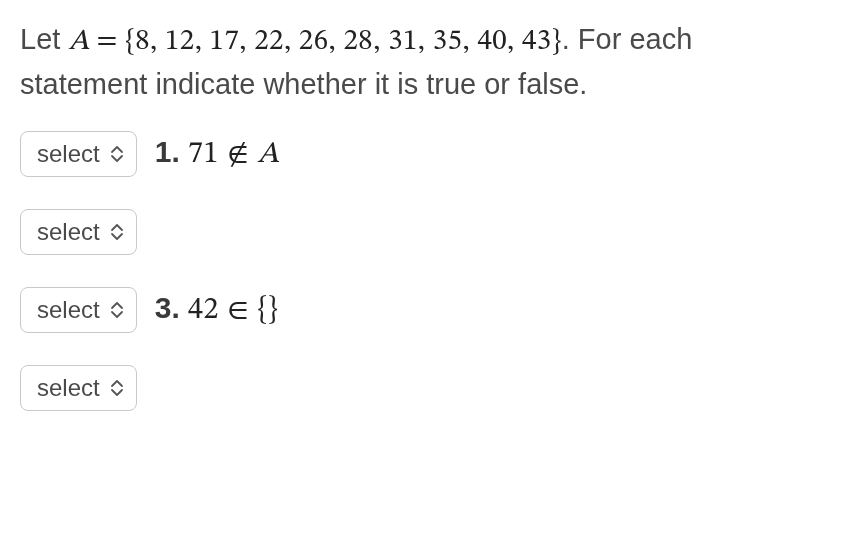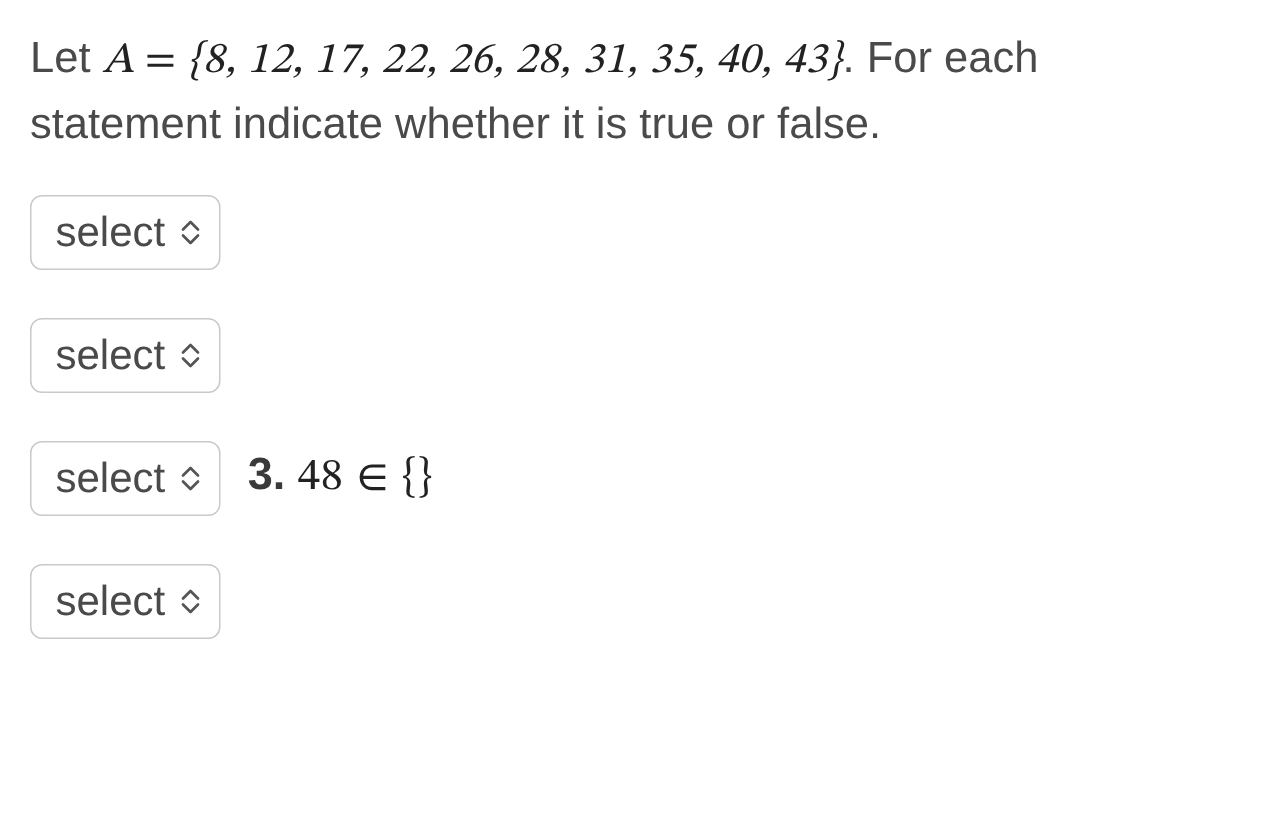--- a/index.html
+++ b/index.html
@@ -36,21 +36,21 @@
     align-items: center;
     margin-bottom: 32px;
   }
   .select-box {
     display: inline-flex;
     align-items: center;
     border: 1px solid #c9c9c9;
     border-radius: 8px;
     padding: 8px 12px 8px 16px;
     background: #fff;
-    font-size: 28px;
+    font-size: 24px;
     color: #4a4a4a;
     cursor: pointer;
     user-select: none;
     margin-right: 18px;
     box-shadow: 0 0 0 rgba(0,0,0,0);
   }
   .select-label {
     margin-right: 10px;
   }
   .chevrons {
@@ -72,34 +72,40 @@
     font-weight: 700;
     color: #3a3a3a;
   }
 </style>
 </head>
 <body>
 
 <div class="container">
 
   <div class="prompt">
-    <span>Let </span><span class="math">A</span><span class="math-up"> = </span><span class="math-up" style="font-weight:500;font-style:italic;">{8, 12, 17, 22, 26, 28, 31, 35, 40, 43}</span><span>. For each statement indicate whether it is true or false.</span>
+    <span>Let </span><span class="math">A</span><span class="math-up"> = </span><span class="math-up" style="font-weight:500;">{8, 12, 17, 22, 26, 28, 31, 35, 40, 43}</span><span>. For each statement indicate whether it is true or false.</span>
   </div>
 
   <div class="question-row">
     <div class="select-box">
       <span class="select-label">select</span>
       <span class="chevrons">
         <svg viewBox="0 0 14 9">
             <path d="M2 7 L7 2 L12 7" stroke="#555" stroke-width="1.8" fill="none" stroke-linecap="round" stroke-linejoin="round"></path>
           </svg>
         <svg viewBox="0 0 14 9">
             <path d="M2 2 L7 7 L12 2" stroke="#555" stroke-width="1.8" fill="none" stroke-linecap="round" stroke-linejoin="round"></path>
           </svg>
       </span>
+    </div>
+    <div class="q-text">
+      <span class="q-num">1.</span>
+      <span class="math-up">71</span>
+      <span class="math-up">∉</span>
+      <span class="math">A</span>
     </div>
   </div>
 
   <div class="question-row">
     <div class="select-box">
       <span class="select-label">select</span>
       <span class="chevrons">
         <svg viewBox="0 0 14 9">
             <path d="M2 7 L7 2 L12 7" stroke="#555" stroke-width="1.8" fill="none" stroke-linecap="round" stroke-linejoin="round"></path>
           </svg>
@@ -117,21 +123,21 @@
         <svg viewBox="0 0 14 9">
             <path d="M2 7 L7 2 L12 7" stroke="#555" stroke-width="1.8" fill="none" stroke-linecap="round" stroke-linejoin="round"></path>
           </svg>
         <svg viewBox="0 0 14 9">
             <path d="M2 2 L7 7 L12 2" stroke="#555" stroke-width="1.8" fill="none" stroke-linecap="round" stroke-linejoin="round"></path>
           </svg>
       </span>
     </div>
     <div class="q-text">
       <span class="q-num">3.</span>
-      <span class="math-up">48</span>
+      <span class="math-up">42</span>
       <span class="math-up">∈</span>
       <span class="math-up">{}</span>
     </div>
   </div>
 
   <div class="question-row">
     <div class="select-box">
       <span class="select-label">select</span>
       <span class="chevrons">
         <svg viewBox="0 0 14 9">

